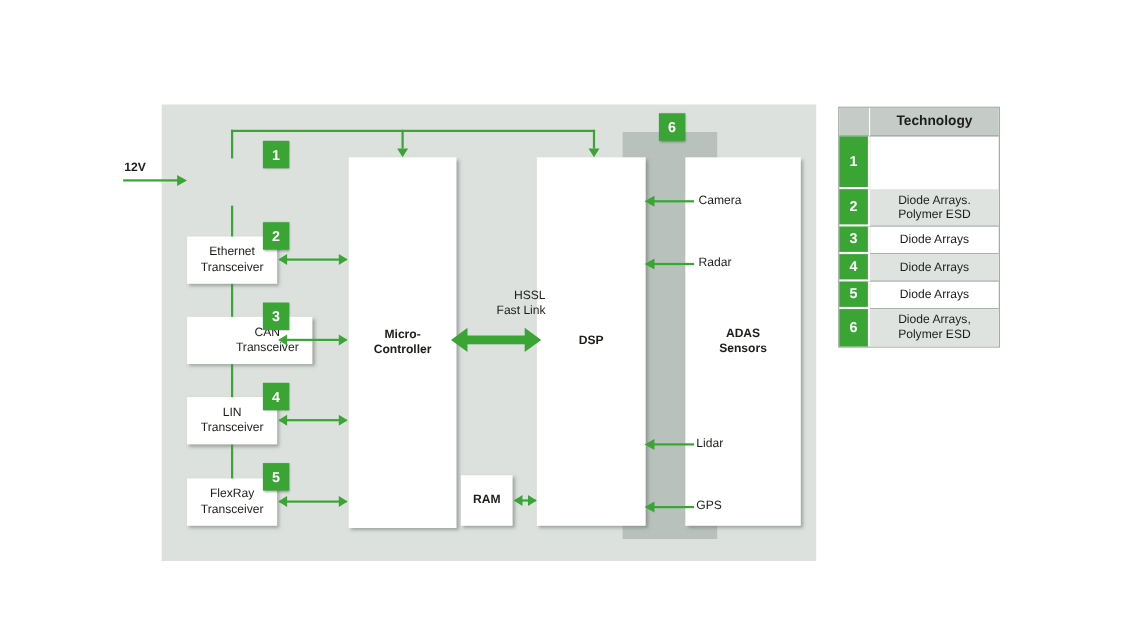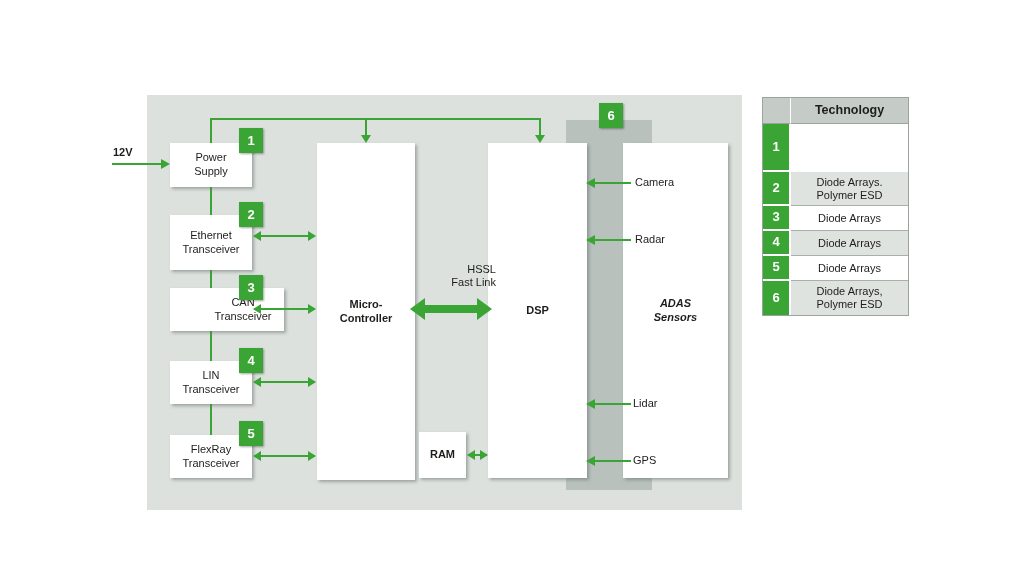--- a/index.html
+++ b/index.html
@@ -9,28 +9,28 @@
   
   .panel{position:absolute;left:147px;top:95px;width:595px;height:415px;background:#dce1dd;}
   .strip{position:absolute;left:566px;top:120px;width:86px;height:370px;background:#b8c1bc;}
 
   
   .box{position:absolute;background:#ffffff;box-shadow:2px 2px 3px rgba(105,115,110,.55);
        display:flex;align-items:center;justify-content:center;text-align:center;
        font-size:11px;line-height:1.25;white-space:pre-line;z-index:3;}
   .bold{font-weight:bold;}
   #b-power   {left:170px;top:143px;width:82px;height:44px;}
-  #b-eth     {left:170px;top:215px;width:82px;height:55px;}
+  #b-eth     {left:170px;top:215px;width:82px;height:43px;}
   #b-can     {left:170px;top:288px;width:82px;height:43px;padding-left:32px;}
   #b-lin     {left:170px;top:361px;width:82px;height:43px;}
   #b-flex    {left:170px;top:435px;width:82px;height:43px;}
   #b-micro   {left:317px;top:143px;width:98px;height:337px;}
   #b-dsp     {left:488px;top:143px;width:99px;height:335px;}
   #b-ram     {left:419px;top:432px;width:47px;height:46px;}
-  #b-adas    {left:623px;top:143px;width:105px;height:335px;font-style:italic;}
+  #b-adas    {left:623px;top:143px;width:105px;height:335px;}
 
   
   .badge{position:absolute;width:24px;height:25px;background:#3aa535;color:#ffffff;
          font-weight:bold;font-size:13px;display:flex;align-items:center;justify-content:center;
          box-shadow:1px 1px 2px rgba(0,0,0,.35);z-index:5;}
   #badge-1{left:239px;top:128px;}
   #badge-2{left:239px;top:202px;}
   #badge-3{left:239px;top:275px;}
   #badge-4{left:239px;top:348px;}
   #badge-5{left:239px;top:421px;}
@@ -107,22 +107,20 @@
   <div class="vline" style="left:210px;top:118px;height:26px;"></div>
   <div class="hline" style="left:210px;top:118px;width:331px;"></div>
   <div class="varrow" style="left:365px;top:118px;height:17px;"></div>
   <div class="varrow" style="left:539px;top:118px;height:17px;"></div>
 
   <div class="vline" style="left:210px;top:187px;height:249px;"></div>
 
   <div class="lbl" id="lbl-12v">12V</div>
   <div class="rarrow" style="left:112px;top:163px;width:52px;"></div>
 
-  <div class="box" id="b-power">Power
-Supply</div>
   <div class="box" id="b-eth">Ethernet
 Transceiver</div>
   <div class="box" id="b-can">CAN
 Transceiver</div>
   <div class="box" id="b-lin">LIN
 Transceiver</div>
   <div class="box" id="b-flex">FlexRay
 Transceiver</div>
   <div class="box bold" id="b-micro">Micro-
 Controller</div>

